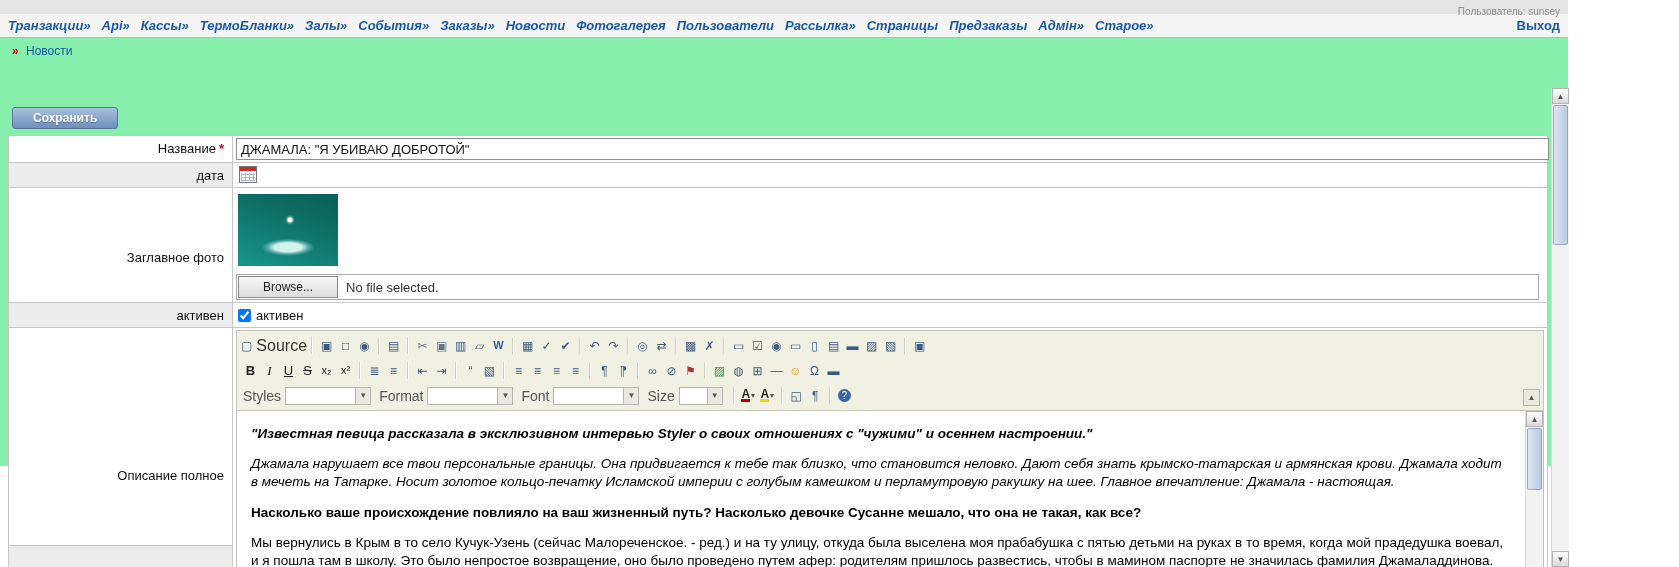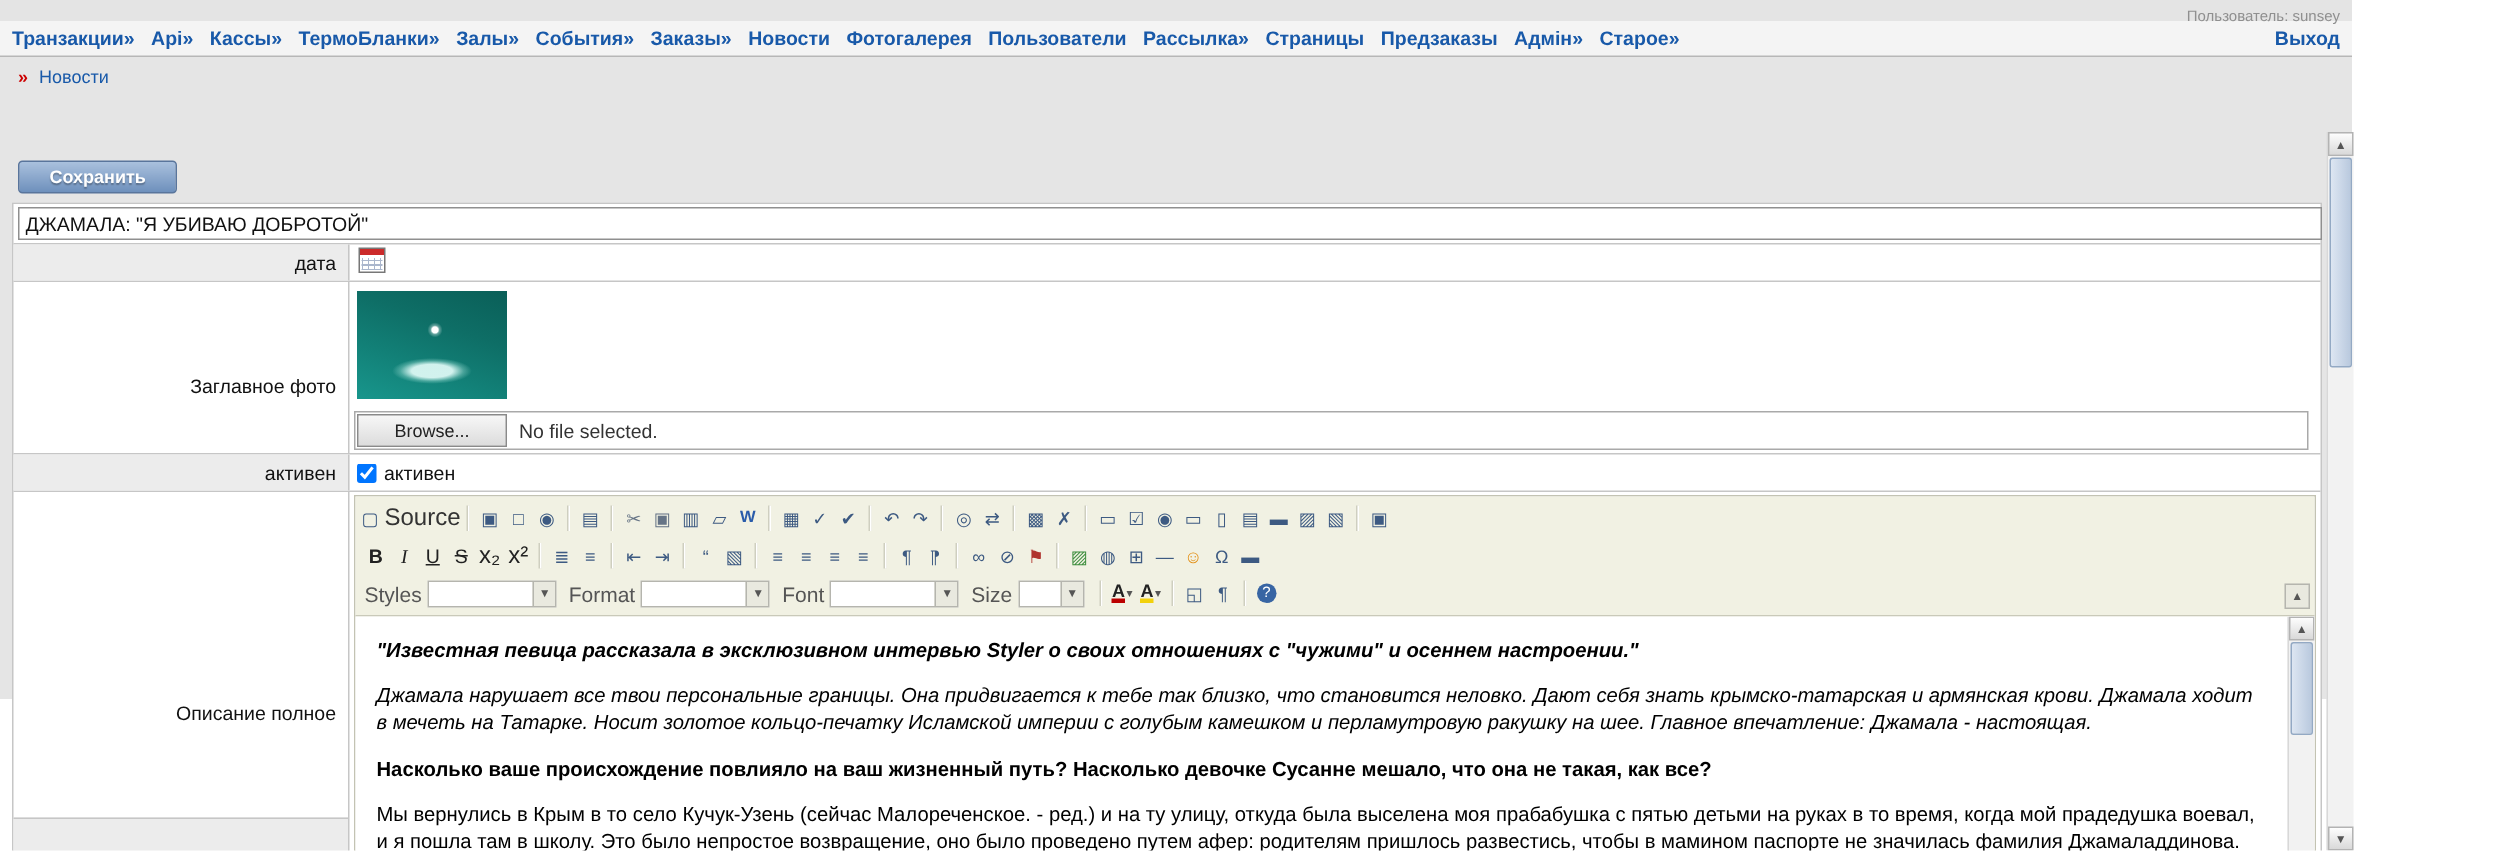--- a/index.html
+++ b/index.html
@@ -1,27 +1,27 @@
 <!DOCTYPE html>
 <html><head>
 <meta charset="utf-8">
 <style>
   html,body{margin:0;padding:0;width:1679px;height:567px;overflow:hidden;background:#fff;
     font-family:"Liberation Sans",sans-serif;}
-  .window{position:relative;width:1568px;height:466px;background:#e5e5e5;}
+  .window{position:relative;width:1568px;height:466px;background:#86efac;}
 
   
   .topstrip{height:14px;background:#e4e4e4;text-align:right;padding:1px 8px 0 0;box-sizing:border-box;}
   .topstrip .user{font-size:10px;color:#8f8f8f;}
 
   
   .menubar{display:flex;align-items:center;background:#f4f4f4;border-bottom:1px solid #b7b7b7;
     padding:3px 8px;height:24px;box-sizing:border-box;}
   .nav-items{display:flex;gap:11px;flex-wrap:nowrap;}
-  .nav-link{color:#1859a9;font-weight:bold;font-size:13px;text-decoration:none;white-space:nowrap;cursor:pointer;}
+  .nav-link{color:#1859a9;font-weight:bold;font-size:13px;text-decoration:none;white-space:nowrap;cursor:pointer;font-style:italic;}
   .logout{margin-left:auto;color:#1859a9;font-weight:bold;font-size:13px;text-decoration:none;cursor:pointer;}
 
   
   .breadcrumb{padding:6px 0 2px 12px;font-size:12px;height:18px;}
   .crumb-marker{color:#cc0000;font-weight:bold;margin-right:4px;}
   .crumb-link{color:#1859a9;text-decoration:none;cursor:pointer;}
 
   
   .actions{padding:3px 0 6px 12px;}
   .save-btn{background:linear-gradient(#a9c0dd,#6e90bc);border:1px solid #59759c;border-radius:3px;
@@ -68,21 +68,21 @@
   .tb-row{display:flex;align-items:center;height:25px;}
   .tb-sep{width:1px;height:17px;background:#cfcfc0;border-right:1px solid #fff;margin:0 4px;}
   .tb-btn{display:inline-flex;align-items:center;justify-content:center;min-width:19px;height:19px;
     cursor:pointer;border-radius:2px;}
   .glyph{font-size:12px;color:#3d5a82;line-height:1;}
   .tb-label{font-size:16px;color:#333;margin-left:4px;}
   .icon-bold .glyph{font-weight:bold;color:#222;font-size:13px;}
   .icon-italic .glyph{font-style:italic;font-family:"Liberation Serif",serif;color:#222;font-size:13px;}
   .icon-underline .glyph{text-decoration:underline;color:#222;font-size:13px;}
   .icon-strike .glyph{text-decoration:line-through;color:#222;font-size:13px;}
-  .icon-subscript .glyph,.icon-superscript .glyph{color:#222;font-size:16px;}
+  .icon-subscript .glyph,.icon-superscript .glyph{color:#222;font-size:11px;}
   .icon-paste-from-word .glyph{color:#2a5caa;font-weight:bold;font-size:11px;}
   .icon-smiley .glyph{color:#e39016;}
   .icon-cut .glyph,.icon-copy .glyph{color:#667486;}
   .icon-image .glyph{color:#3f8f3f;}
   .icon-anchor .glyph{color:#b0342e;}
   .icon-bidi-rtl .glyph{display:inline-block;transform:scaleX(-1);}
   .icon-text-color .glyph{color:#222;font-weight:bold;border-bottom:3px solid #b00;line-height:10px;font-size:12px;}
   .icon-bg-color .glyph{color:#222;font-weight:bold;border-bottom:3px solid #f2d10c;line-height:10px;font-size:12px;}
   .icon-text-color::after,.icon-bg-color::after{content:"▾";font-size:8px;color:#555;margin-left:1px;}
   .icon-about .glyph{background:#3865a3;color:#fff;border-radius:50%;width:13px;height:13px;
@@ -156,20 +156,23 @@
     <a href="#" class="crumb-link">Новости</a>
   </div>
 
   <div class="actions">
     <button class="save-btn">Сохранить</button>
   </div>
 
   <div class="form">
 
     <div class="frow">
+      <div class="fcell-label">
+        <span>Название</span><span class="req">*</span>
+      </div>
       <div class="fcell-value">
         <input type="text" class="text-input" value="ДЖАМАЛА: &quot;Я УБИВАЮ ДОБРОТОЙ&quot;" style="">
       </div>
     </div>
 
     <div class="frow alt">
       <div class="fcell-label">дата</div>
       <div class="fcell-value">
         <span class="cal-icon"></span>
       </div>

